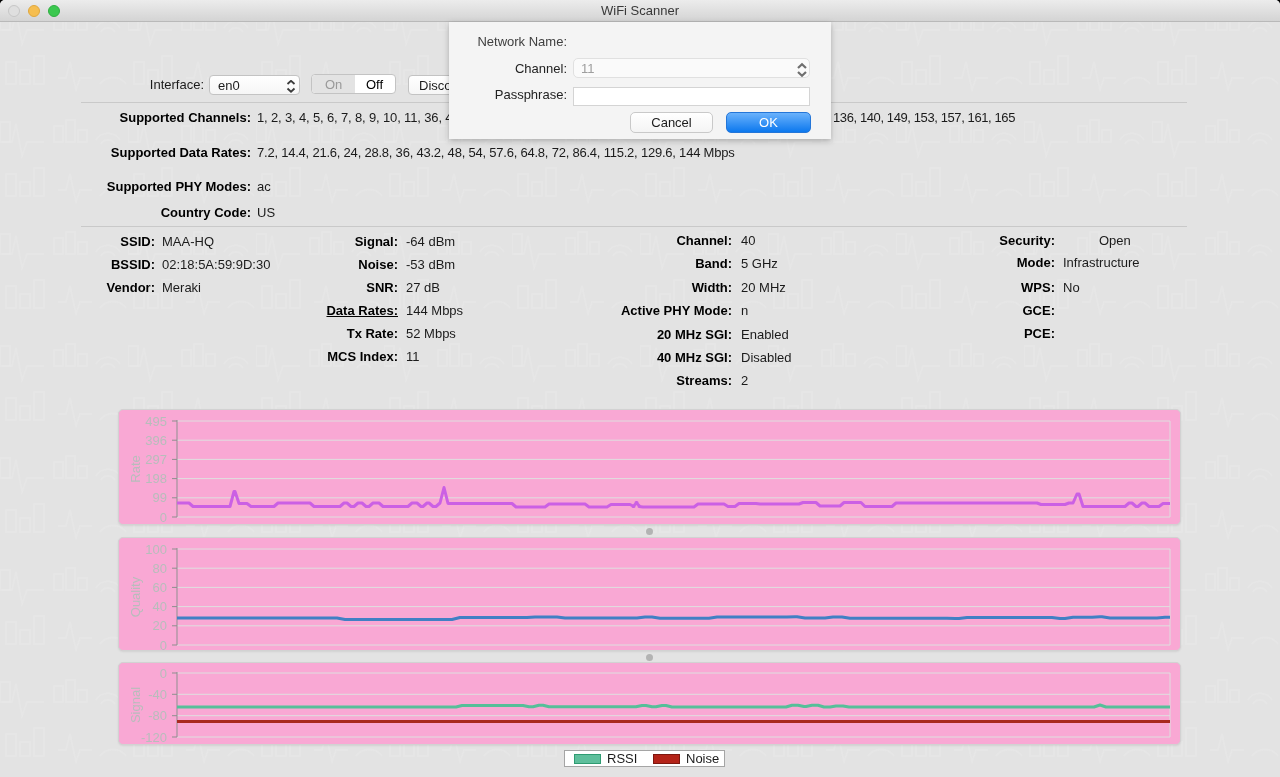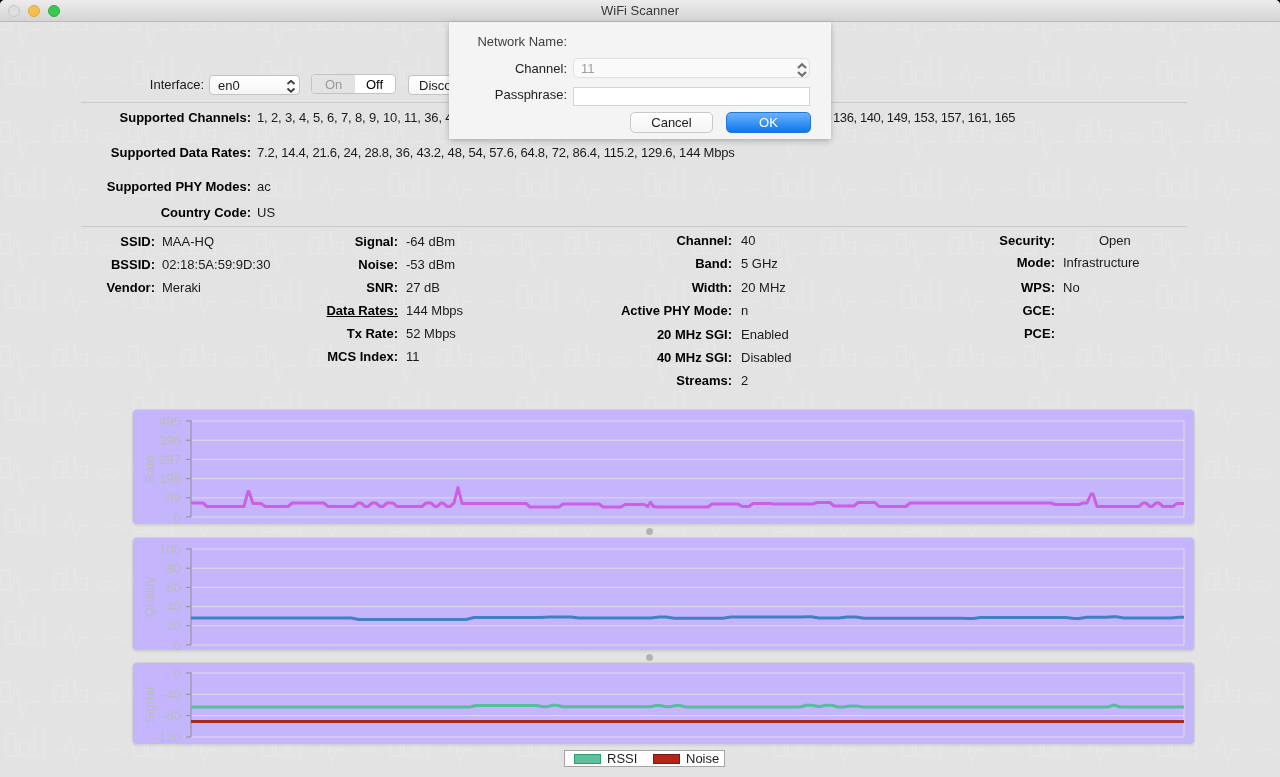--- a/index.html
+++ b/index.html
@@ -7,21 +7,21 @@
 body { font-family:"Liberation Sans", sans-serif; font-size:13px; color:#1b1b1b; }
 #win { position:absolute; inset:0; background:#e3e3e3; border-radius:5px 5px 0 0; overflow:hidden; }
 #titlebar { position:absolute; left:0; top:0; width:1280px; height:22px;
   background:linear-gradient(#ececec,#d4d4d4); border-bottom:1px solid #b9b9b9; }
 #title { position:absolute; left:0; right:0; top:3px; text-align:center; color:#383838; font-size:13px; }
 .tl { position:absolute; top:5px; width:12px; height:12px; border-radius:50%; }
 .abs { position:absolute; white-space:nowrap; }
 .lab { font-weight:bold; color:#000; }
 .sep { position:absolute; left:81px; width:1106px; height:1px; background:#c9c9c9; }
 .btn { position:absolute; height:19px; background:linear-gradient(#ffffff,#f6f6f6); border:1px solid #c3c3c3; border-radius:4px; }
-.panel { position:absolute; left:132px; width:1063px; background:#c4b5fd; border:1px solid #d2d2d2; border-radius:5px; box-shadow:0 1px 2px rgba(0,0,0,0.08); }
+.panel { position:absolute; left:118px; width:1063px; background:#f9a8d4; border:1px solid #d2d2d2; border-radius:5px; box-shadow:0 1px 2px rgba(0,0,0,0.08); }
 .dot { position:absolute; width:7px; height:7px; border-radius:50%; background:#b3b3b3; left:646px; }
 </style>
 </head>
 <body>
 <div id="win">
 
 <svg width="1280" height="777" style="position:absolute;left:0;top:0">
 <defs>
 <pattern id="bgp" x="0" y="0" width="128" height="112" patternUnits="userSpaceOnUse">
 <g stroke="#e9e9e9" stroke-width="1.6" stroke-opacity="0.65" fill="none">

